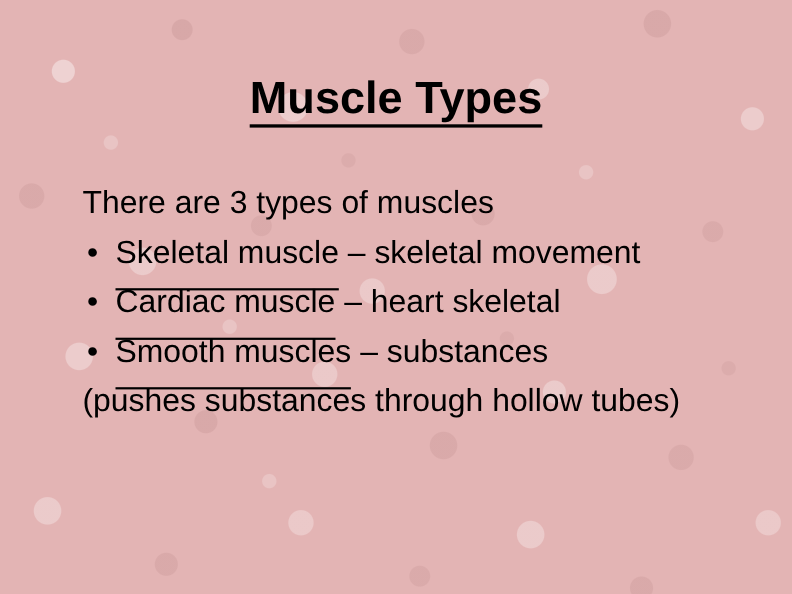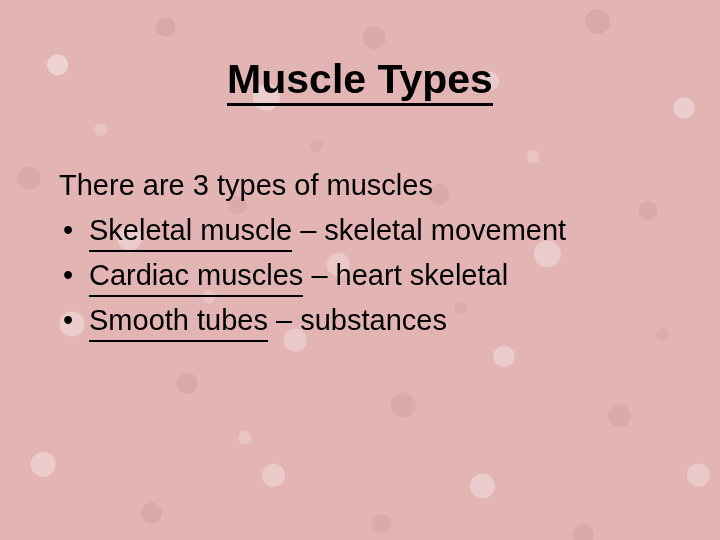--- a/index.html
+++ b/index.html
@@ -71,39 +71,39 @@
     position: relative;
     z-index: 2;
     width: 100%;
     height: 100%;
   }
 
   
   .slide-title {
     position: absolute;
     left: 0;
-    top: 56px;
+    top: 66px;
     width: 720px;
     text-align: center;
     color: #000000;
     font-size: 41px;
     font-weight: bold;
     line-height: 46px;
     letter-spacing: 0px;
     white-space: nowrap;
   }
   .slide-title .title-text {
     border-bottom: 3px solid #000000;
     padding-bottom: 1px;
   }
 
   
   .slide-body {
     position: absolute;
-    left: 59px;
+    left: 75px;
     top: 163px;
     width: 610px;
     color: #000000;
     font-size: 29px;
     line-height: 45px;
   }
 
   .body-line {
     position: relative;
     white-space: nowrap;
@@ -118,21 +118,21 @@
     left: 4px;
     top: 0;
     width: 20px;
     text-align: left;
     font-size: 29px;
     line-height: 45px;
   }
 
   .underlined {
     border-bottom: 2px solid #000000;
-    padding-bottom: 4px;
+    padding-bottom: 16px;
   }
 
   
   .body-line.wrapped {
     white-space: normal;
     width: 520px;
     padding-left: 30px;
     text-indent: -30px;
   }
 </style>
@@ -155,24 +155,27 @@
         <span>There are 3 types of muscles</span>
       </div>
 
       <div class="body-line bulleted">
         <span class="bullet-dot">•</span>
         <span class="underlined">Skeletal muscle</span><span> – </span><span>skeletal movement</span>
       </div>
 
       <div class="body-line bulleted">
         <span class="bullet-dot">•</span>
-        <span class="underlined">Cardiac muscles</span><span> – </span><span>heart skeletal</span>
+        <span class="underlined">Cardiac muscle</span><span> – </span><span>heart skeletal</span>
       </div>
 
       <div class="body-line bulleted">
         <span class="bullet-dot">•</span>
-        <span class="underlined">Smooth tubes</span><span> – </span><span>substances</span>
+        <span class="underlined">Smooth muscles</span><span> – </span><span>substances</span>
       </div>
 
+      <div class="body-line wrapped">
+        <span>(pushes substances through hollow tubes)</span>
+      </div>
 
     </div>
   </div>
 </div>
 
 </body></html>

